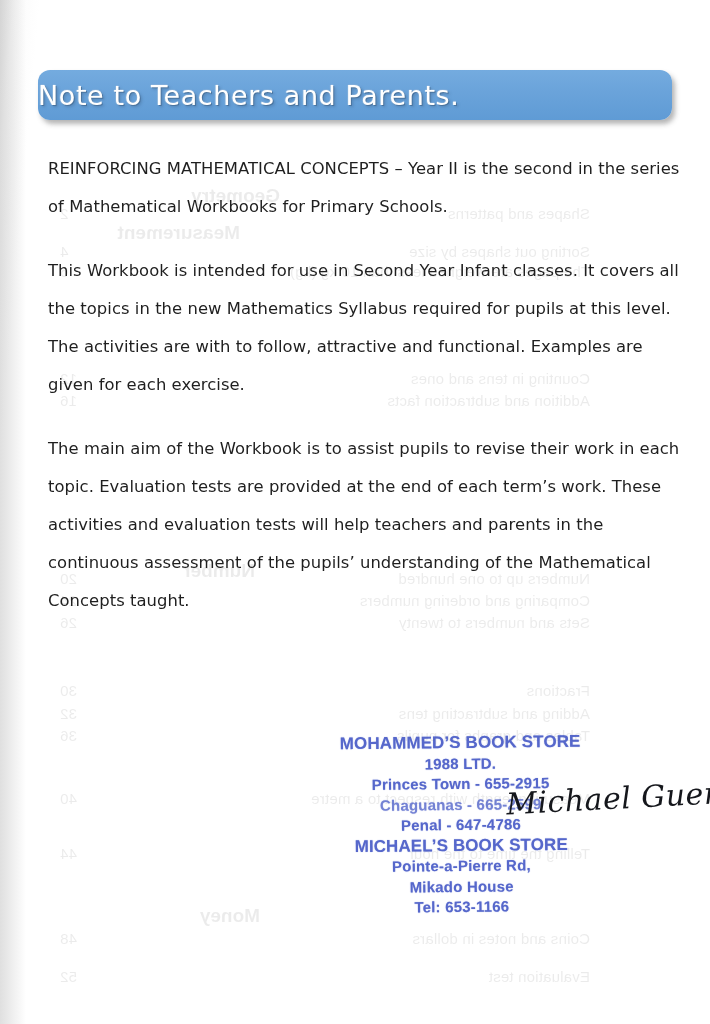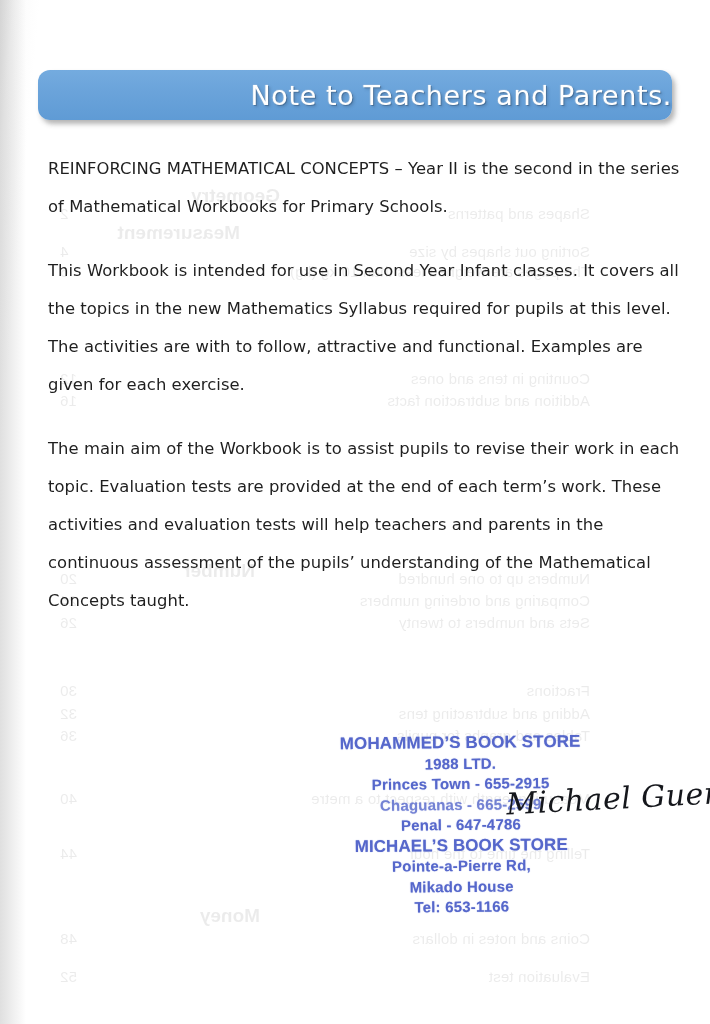--- a/index.html
+++ b/index.html
@@ -64,21 +64,21 @@
     position: absolute;
     left: 38px;
     top: 70px;
     width: 634px;
     height: 50px;
     border-radius: 12px;
     background: linear-gradient(180deg, #74abdf 0%, #6aa3da 45%, #5f9bd5 100%);
     box-shadow: 3px 4px 5px rgba(90,90,90,.45);
     display: flex;
     align-items: center;
-    justify-content: flex-end;
+    justify-content: flex-start;
   }
   #banner-title {
     color: #ffffff;
     font-family: "DejaVu Sans", sans-serif;
     font-size: 27px;
     font-weight: 400;
     letter-spacing: .6px;
     text-shadow:
       1px 1px 0 rgba(70,110,150,.85),
       -1px 0 0 rgba(150,185,220,.55),

